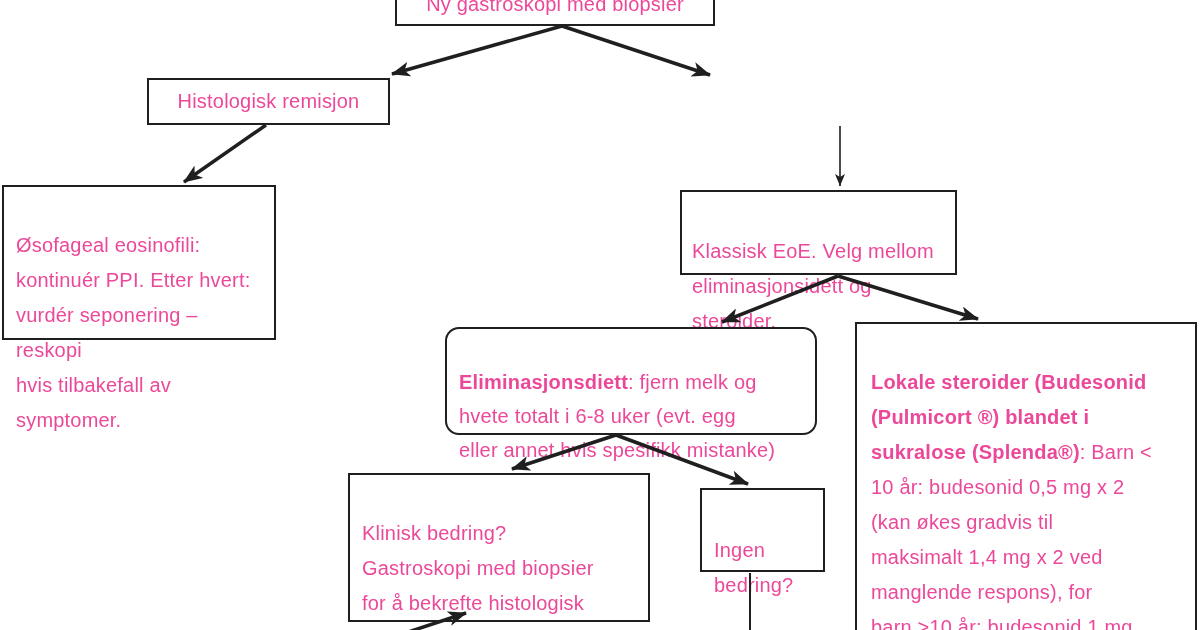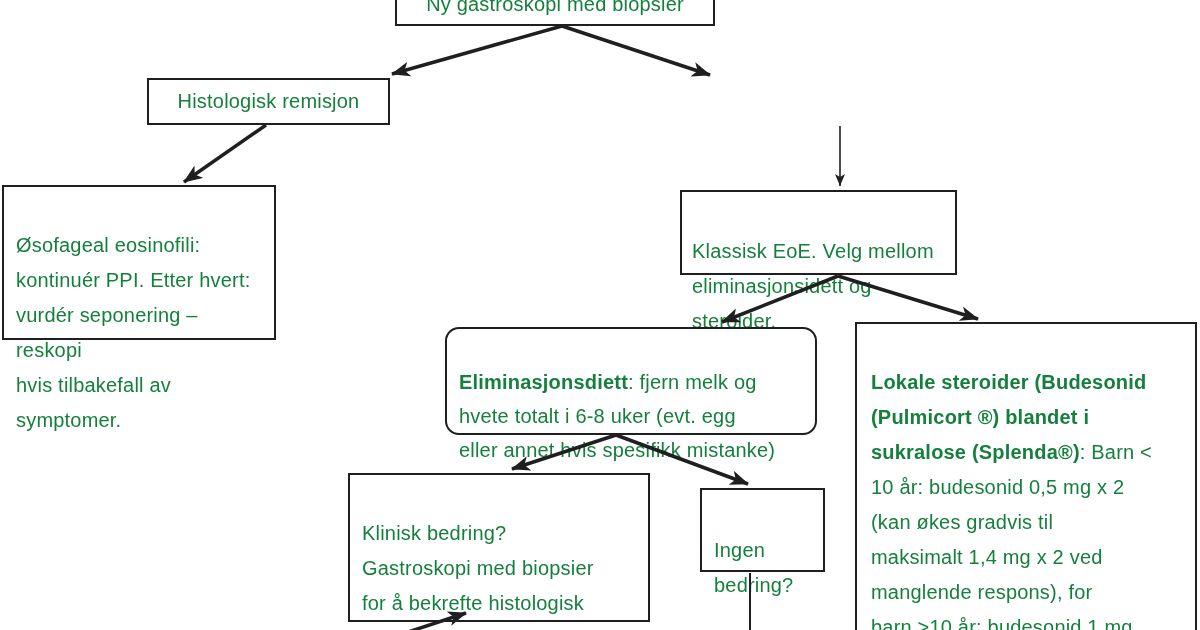--- a/index.html
+++ b/index.html
@@ -2,21 +2,21 @@
 <html><head>
 <meta charset="utf-8">
 <style>
   html,body{margin:0;padding:0;background:#fff;}
   #canvas{
     position:relative;
     width:1200px;height:630px;
     overflow:hidden;
     background:#ffffff;
     font-family:"Liberation Sans","DejaVu Sans",sans-serif;
-    color:#15803d;
+    color:#ec4899;
   }
   .node{
     position:absolute;
     box-sizing:border-box;
     background:#ffffff;
     border:2px solid #1f1f1f;
     font-size:20px;
     line-height:35px;
     white-space:pre-line;
     letter-spacing:0.2px;

